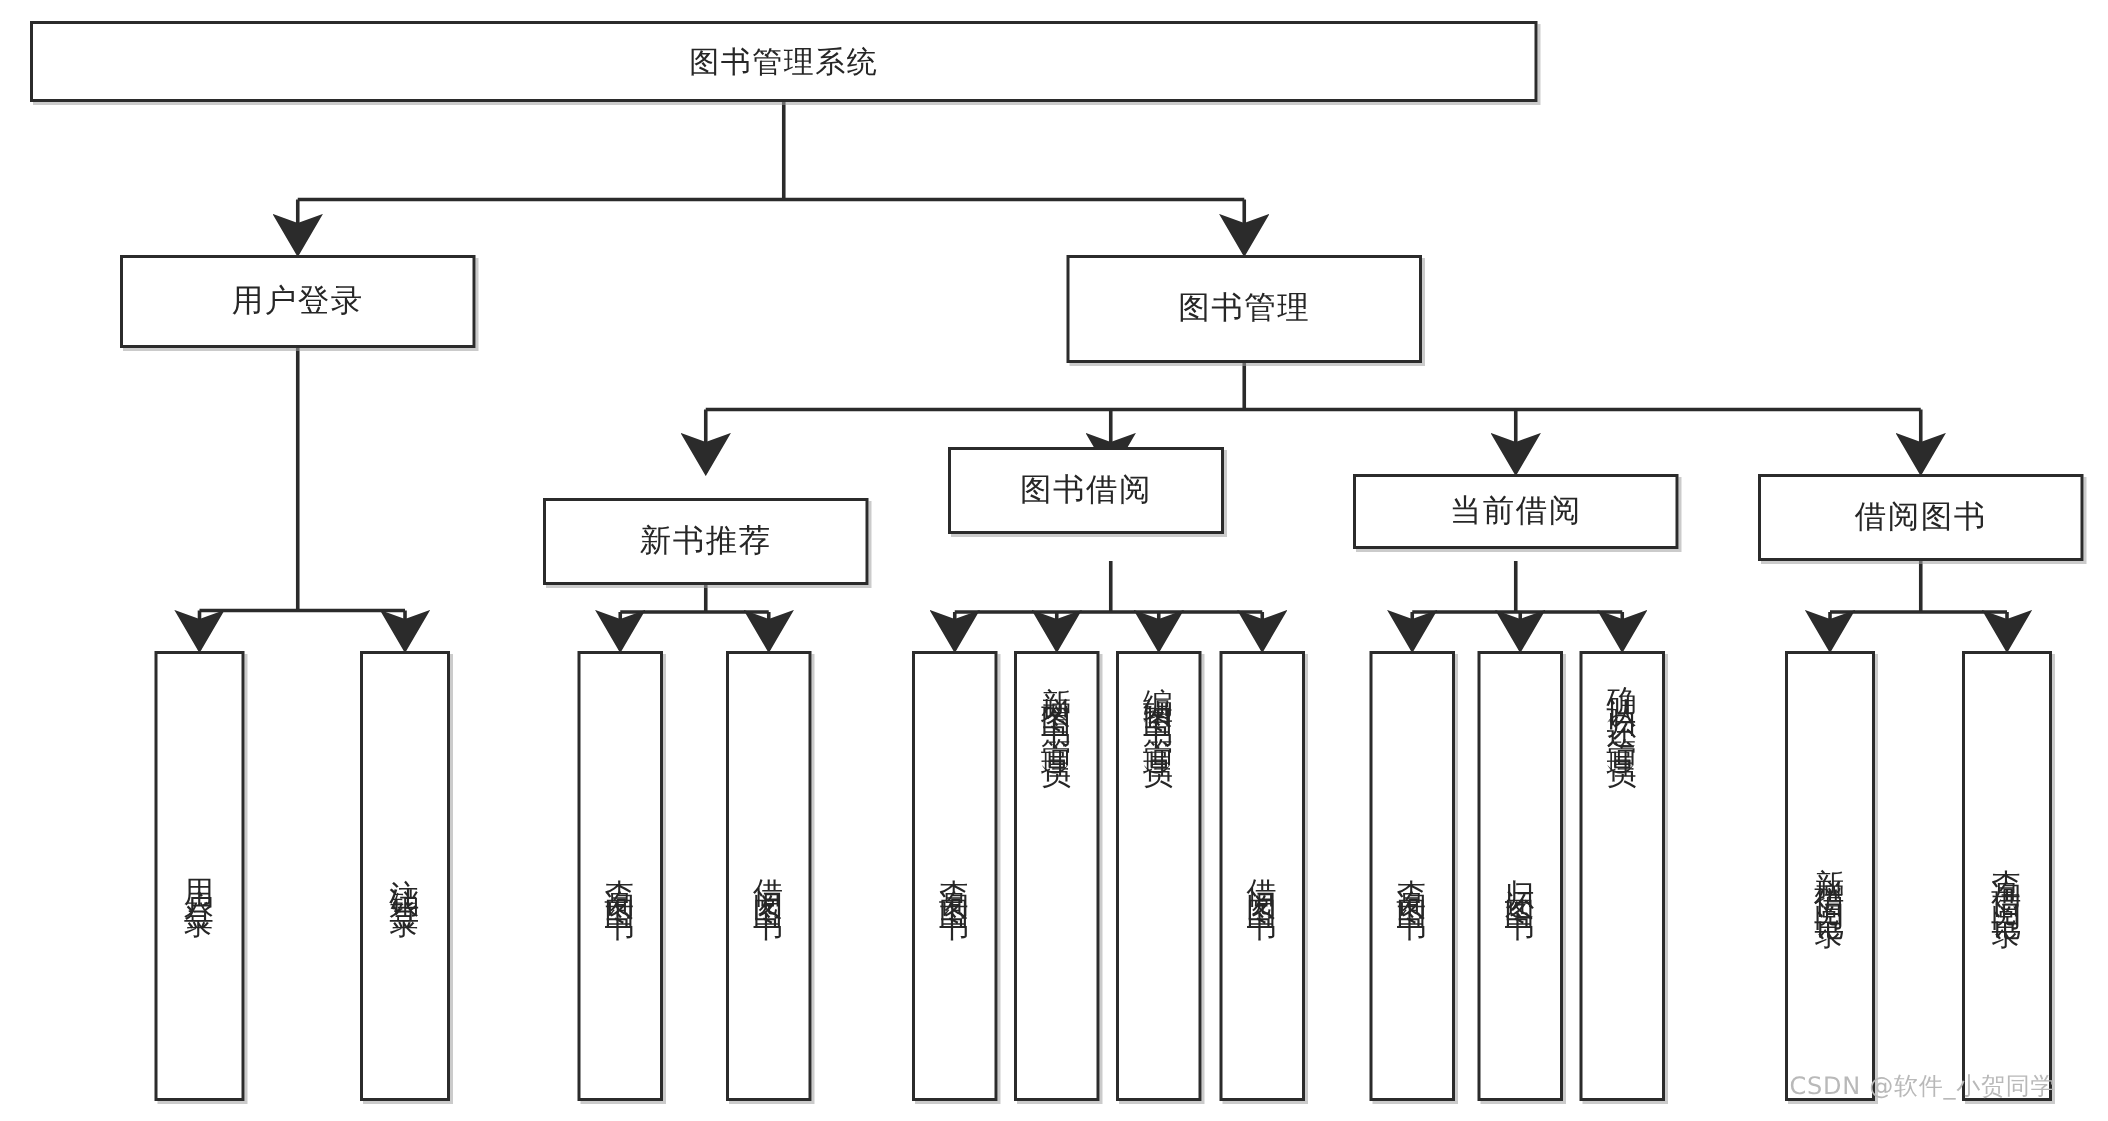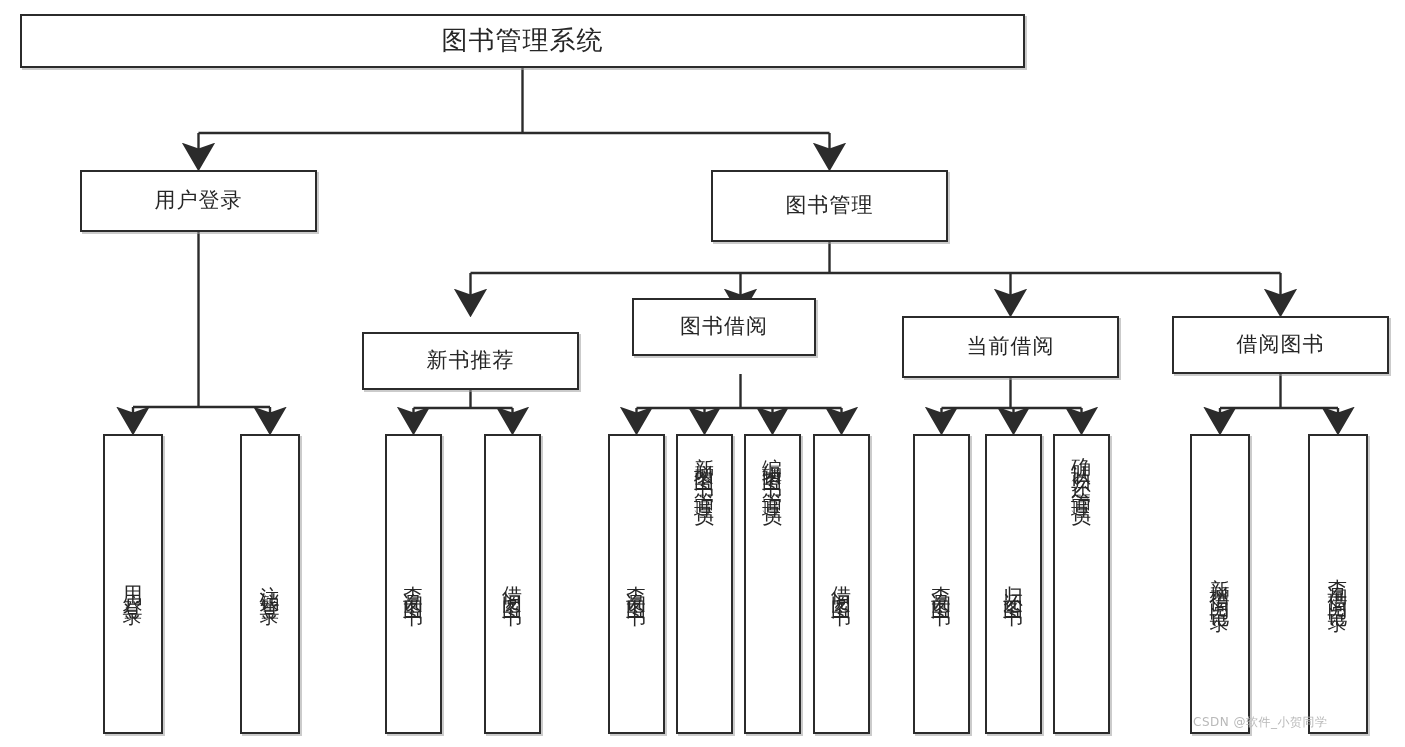--- a/index.html
+++ b/index.html
@@ -40,41 +40,41 @@
     display: block;
     text-align: center;
     line-height: 1.12;
     white-space: nowrap;
   }
   
   .node.horiz .lbl {
     font-size: 21px;
     letter-spacing: 1px;
   }
-  .node.root .lbl { font-size: 26px; }
+  .node.root .lbl { font-size: 20px; }
   
   .node.vert {
     align-items: flex-start;
     justify-content: center;
     padding-top: 0;
   }
   .node.vert .lbl {
     writing-mode: vertical-rl;
     text-orientation: upright;
     font-size: 20px;
     letter-spacing: 7px;
     line-height: 1;
     white-space: nowrap;
   }
   .node.vert.centered {
     align-items: center;
   }
   .watermark {
     position: absolute;
-    font-size: 12px;
+    font-size: 16px;
     color: #b9b9b9;
     white-space: nowrap;
     letter-spacing: 0.5px;
     font-family: "DejaVu Sans", "Liberation Sans", sans-serif;
   }
 </style>
 </head>
 <body>
 
 <div id="canvas">
@@ -130,21 +130,21 @@
       </div>
       <div class="node horiz" style="left: 711px; top: 170px; width: 237px; height: 72px;">
         <span class="lbl">图书管理</span>
       </div>
       <div class="node horiz" style="left: 362px; top: 316px; width: 217px; height: 58px; margin-top: 16px;">
         <span class="lbl">新书推荐</span>
       </div>
       <div class="node horiz" style="left: 632px; top: 298px; width: 184px; height: 58px;">
         <span class="lbl">图书借阅</span>
       </div>
-      <div class="node horiz" style="left: 902px; top: 316px; width: 217px; height: 62px;">
+      <div class="node horiz" style="left: 902px; top: 316px; width: 217px; height: 50px;">
         <span class="lbl">当前借阅</span>
       </div>
       <div class="node horiz" style="left: 1172px; top: 316px; width: 217px; height: 58px;">
         <span class="lbl">借阅图书</span>
       </div>
       <div class="node vert centered" style="left: 103px; top: 434px; width: 60px; height: 300px;">
         <span class="lbl">用户登录</span>
       </div>
       <div class="node vert centered" style="left: 240px; top: 434px; width: 60px; height: 300px;">
         <span class="lbl">注销登录</span>

